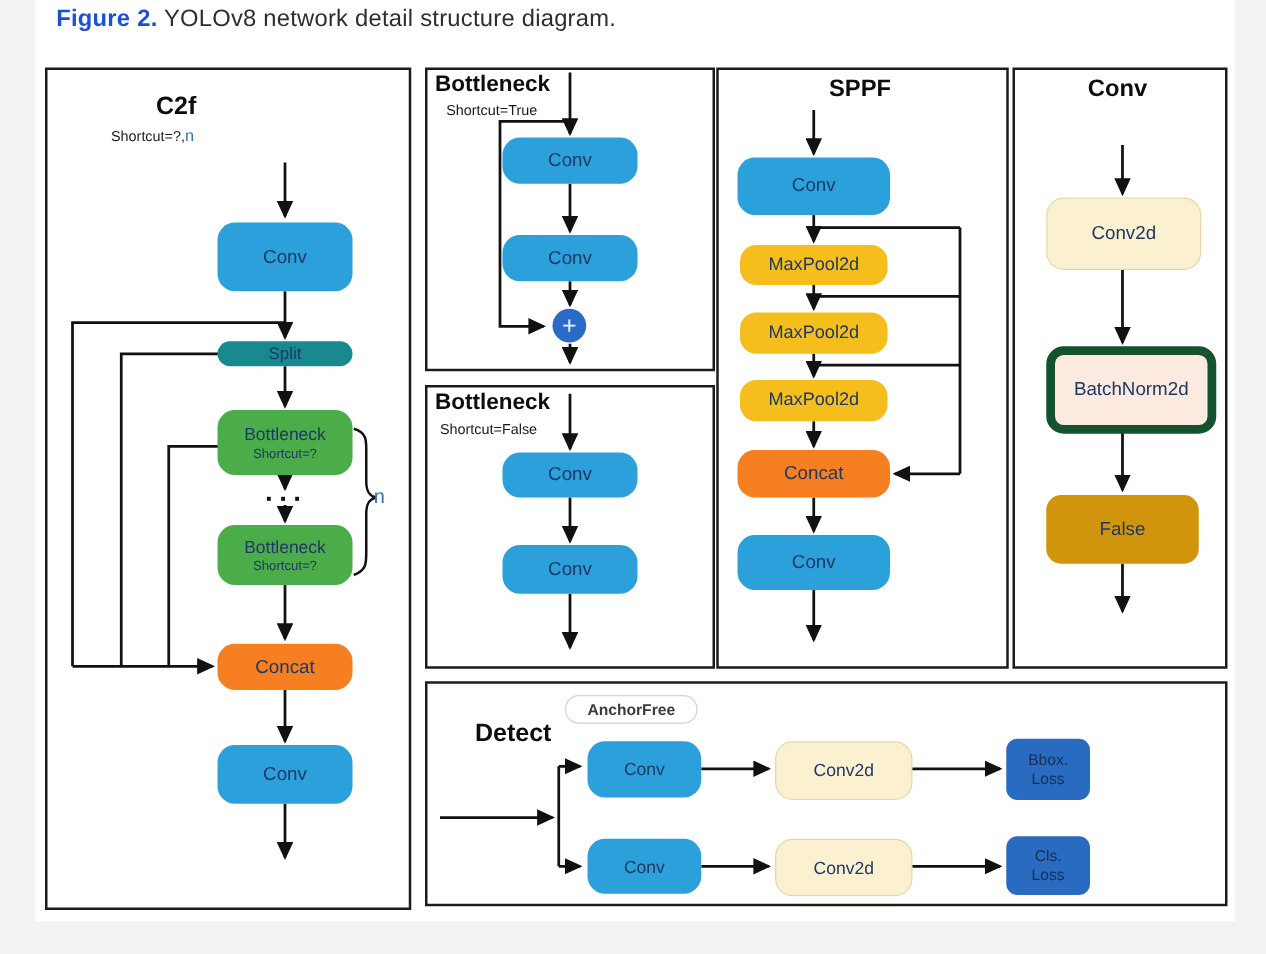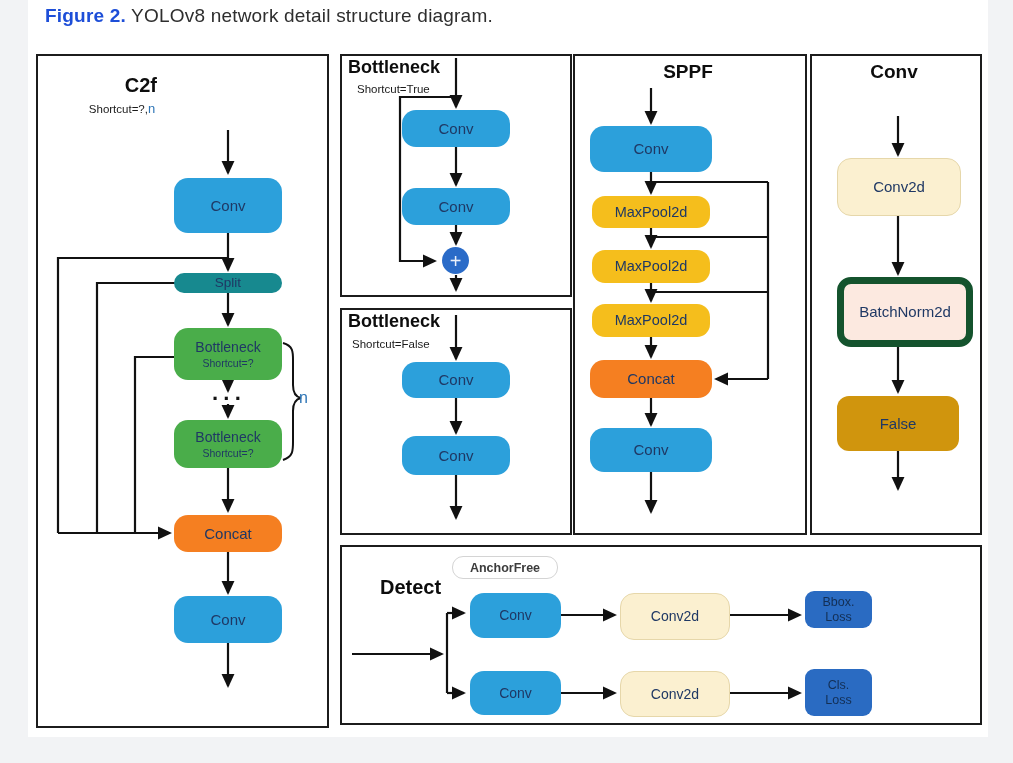--- a/index.html
+++ b/index.html
@@ -160,21 +160,21 @@
   <div class="node cream" style="left:837px; top:158px; width:122px; height:56px;">Conv2d</div>
   <div class="node pink" style="left:837px; top:277px; width:122px; height:56px;">BatchNorm2d</div>
   <div class="node dgold" style="left:837px; top:396px; width:122px; height:55px;">False</div>
 
   <div class="panel-title" style="left:380px; top:576px; font-size:20px;">Detect</div>
   <div class="badge" style="left:452px; top:556px; width:104px; height:21px;">AnchorFree</div>
   <div class="node blue" style="left:470px; top:593px; width:91px; height:45px; font-size:14px;">Conv</div>
   <div class="node blue" style="left:470px; top:671px; width:91px; height:44px; font-size:14px;">Conv</div>
   <div class="node cream" style="left:620px; top:593px; width:108px; height:45px; font-size:14px;">Conv2d</div>
   <div class="node cream" style="left:620px; top:671px; width:108px; height:44px; font-size:14px;">Conv2d</div>
-  <div class="node royal" style="left:805px; top:591px; width:67px; height:37px;">
+  <div class="node royal" style="left:805px; top:591px; width:67px; height:49px;">
     <span>Bbox.</span>
     <span>Loss</span>
   </div>
   <div class="node royal" style="left:805px; top:669px; width:67px; height:47px;">
     <span>Cls.</span>
     <span>Loss</span>
   </div>
 
 </div>
 

